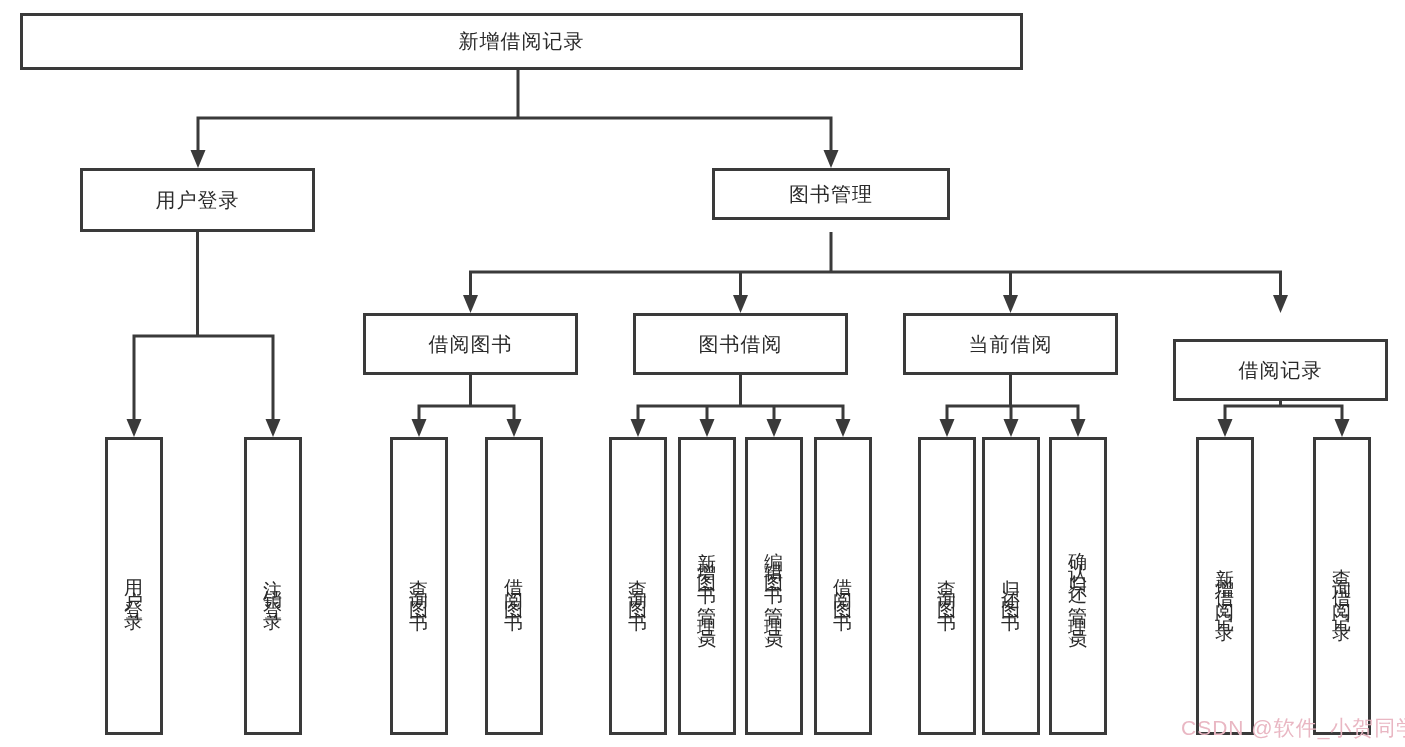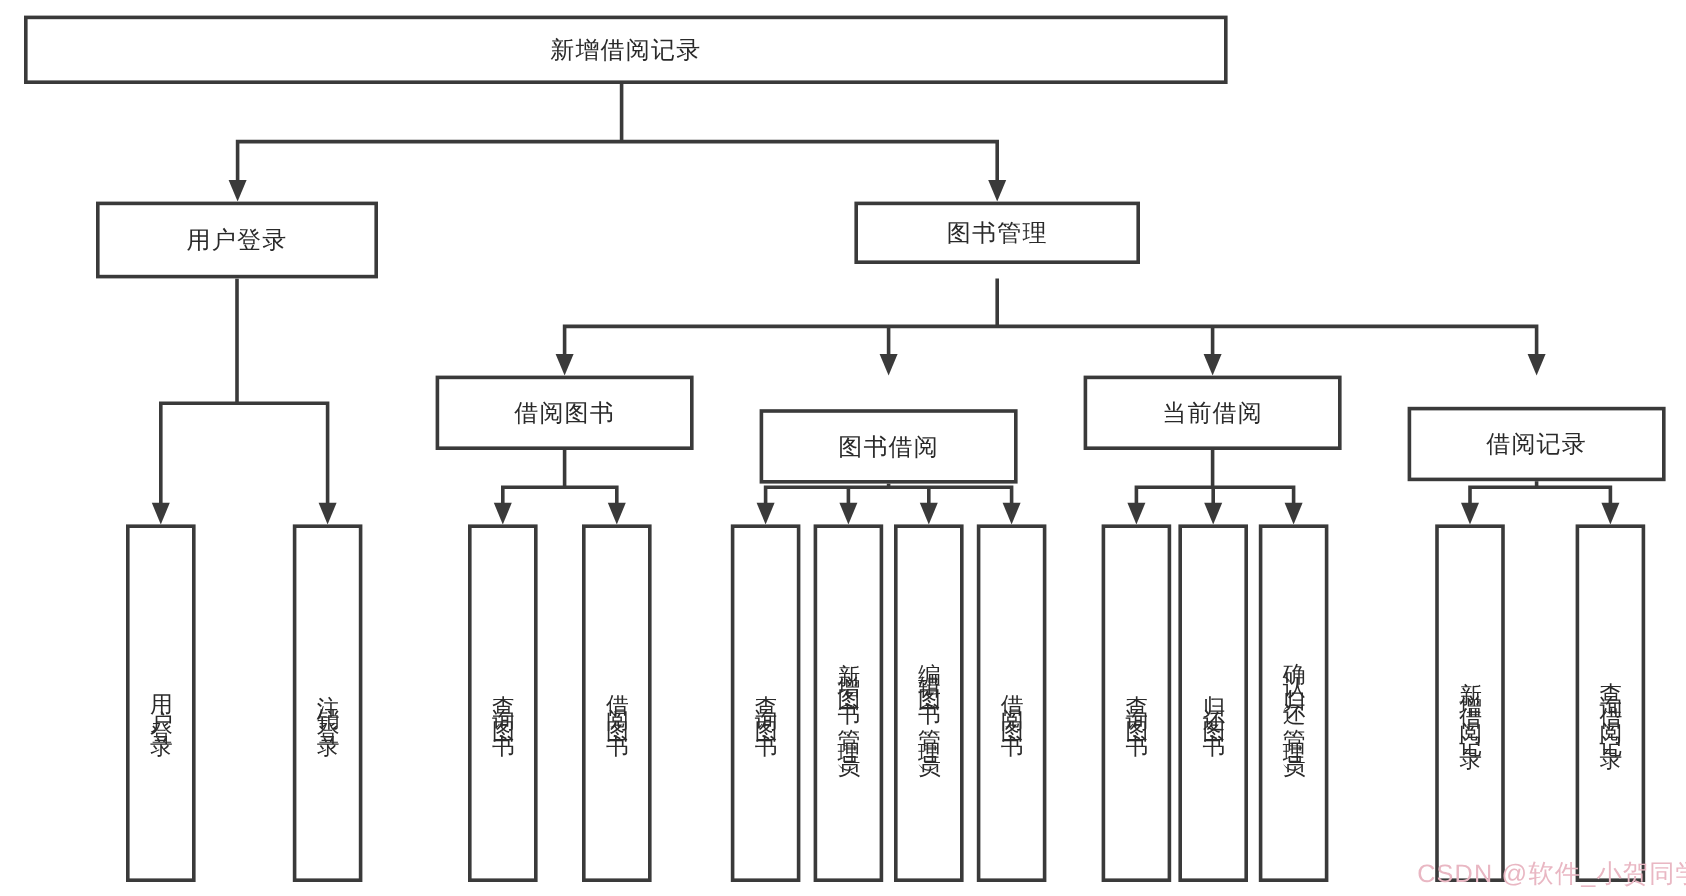--- a/index.html
+++ b/index.html
@@ -34,21 +34,21 @@
     text-orientation:mixed;
     font-size:19px;
     letter-spacing:11px;
     line-height:1;
   }
   
   #b-root{left:20px;top:13px;width:1003px;height:57px;}
   #b-user-login{left:80px;top:168px;width:235px;height:64px;}
   #b-book-mgmt{left:712px;top:168px;width:238px;height:52px;}
   #b-new-rec{left:363px;top:313px;width:215px;height:62px;}
-  #b-borrow{left:633px;top:313px;width:215px;height:62px;margin-top:28px;}
+  #b-borrow{left:633px;top:313px;width:215px;height:62px;}
   #b-current{left:903px;top:313px;width:215px;height:62px;}
   #b-records{left:1173px;top:313px;width:215px;height:62px;margin-top:26px;}
   #l-user-login{left:105px;}
   #l-logout{left:244px;}
   #l-rec-query{left:390px;}
   #l-rec-borrow{left:485px;}
   #l-bb-query{left:609px;}
   #l-bb-add{left:678px;}
   #l-bb-edit{left:745px;}
   #l-bb-borrow{left:814px;}

